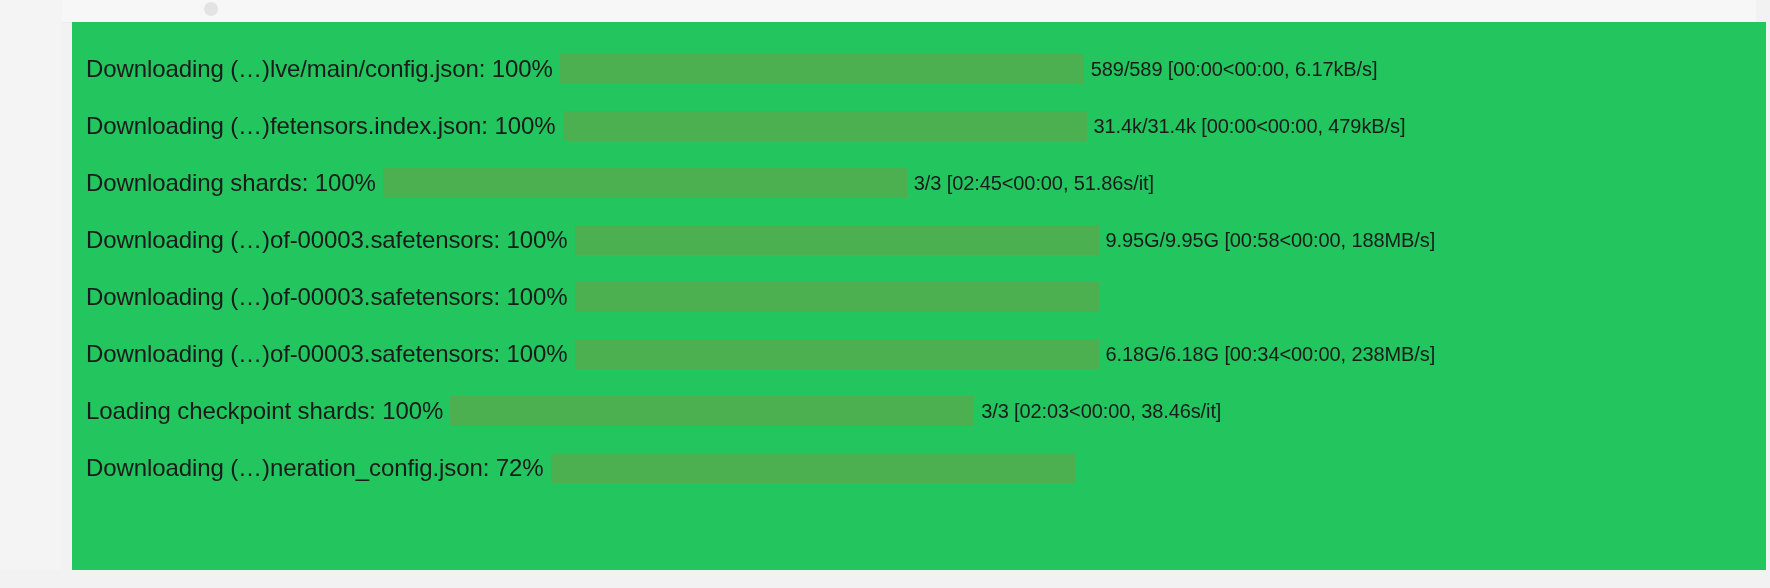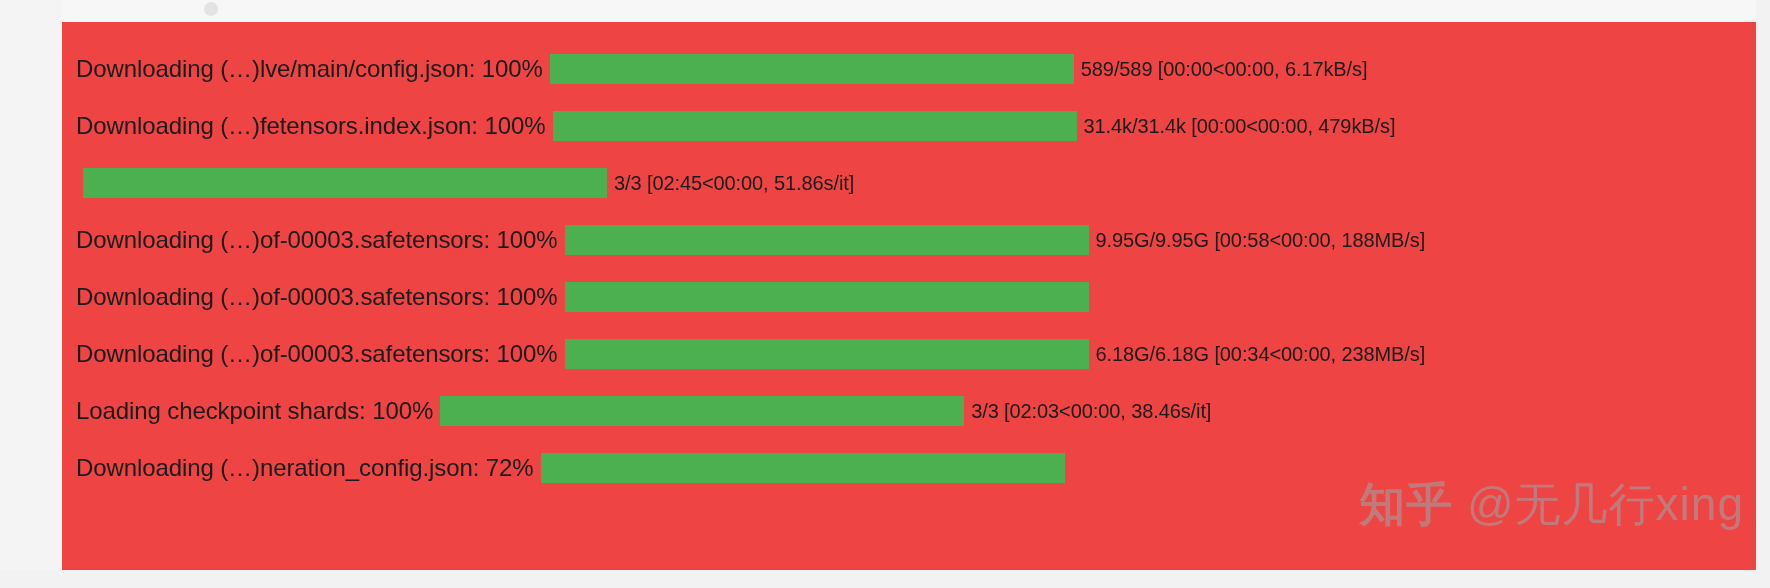--- a/index.html
+++ b/index.html
@@ -50,25 +50,25 @@
   #bottom-edge {
     position: absolute;
     left: 0; bottom: 0;
     width: 1770px; height: 18px;
     background: #f2f2f2;
   }
 
   
   #output-cell {
     position: absolute;
-    left: 62px;
+    left: 72px;
     top: 22px;
     width: 1694px;
     height: 548px;
-    background: #ef4444;
+    background: #22c55e;
     box-sizing: border-box;
     padding: 18px 0 0 0;
   }
 
   .pbar-row {
     display: flex;
     align-items: center;
     height: 57px;
     padding-left: 14px;
     white-space: nowrap;
@@ -136,20 +136,21 @@
           <span class="pbar-stats">589/589 [00:00&lt;00:00, 6.17kB/s]</span>
         </div>
         <div class="pbar-row">
           <span class="pbar-desc">Downloading (…)fetensors.index.json: 100%</span>
           <div class="pbar-track" style="width: 524px; background: rgb(255, 255, 255);">
             <div class="pbar-fill" style="width: 100%; background: rgb(76, 175, 80);"></div>
           </div>
           <span class="pbar-stats">31.4k/31.4k [00:00&lt;00:00, 479kB/s]</span>
         </div>
         <div class="pbar-row">
+          <span class="pbar-desc">Downloading shards: 100%</span>
           <div class="pbar-track" style="width: 524px; background: rgb(255, 255, 255);">
             <div class="pbar-fill" style="width: 100%; background: rgb(76, 175, 80);"></div>
           </div>
           <span class="pbar-stats">3/3 [02:45&lt;00:00, 51.86s/it]</span>
         </div>
         <div class="pbar-row">
           <span class="pbar-desc">Downloading (…)of-00003.safetensors: 100%</span>
           <div class="pbar-track" style="width: 524px; background: rgb(255, 255, 255);">
             <div class="pbar-fill" style="width: 100%; background: rgb(76, 175, 80);"></div>
           </div>
@@ -177,17 +178,13 @@
         </div>
         <div class="pbar-row">
           <span class="pbar-desc">Downloading (…)neration_config.json: 72%</span>
           <div class="pbar-track" style="width: 524px; background: rgb(255, 255, 255);">
             <div class="pbar-fill" style="width: 100%; background: rgb(76, 175, 80);"></div>
           </div>
         </div>
       </div>
   </div>
 
-  <div id="watermark">
-    <span class="wm-logo">知乎</span>
-    <span>@无几行xing</span>
-  </div>
 </div>
 
 </body></html>

